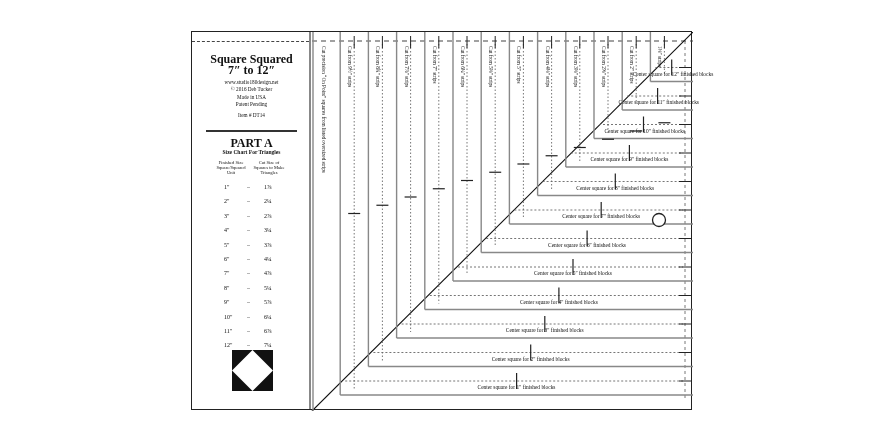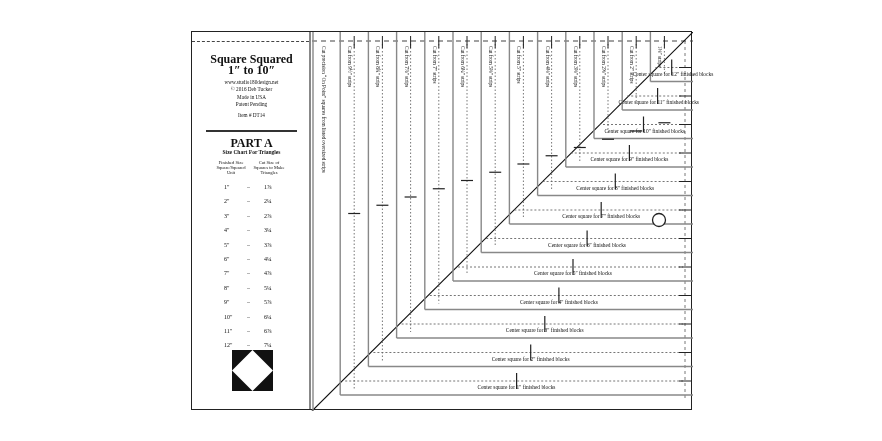--- a/index.html
+++ b/index.html
@@ -23,21 +23,21 @@
 </style>
 </head>
 <body>
 
 <div class="ruler">
 
   <div class="left-panel">
     <div class="dash-top"></div>
     <div class="title">
       <div>Square Squared</div>
-      <div>1″ to 10″</div>
+      <div>7″ to 12″</div>
     </div>
     <div class="sub" style="top:47px">www.studio180design.net</div>
     <div class="sub" style="top:54px">© 2016 Deb Tucker</div>
     <div class="sub" style="top:62px">Made in USA</div>
     <div class="sub" style="top:69px">Patent Pending</div>
     <div class="sub" style="top:80px">Item # DT14</div>
     <div class="rule"></div>
     <div class="parta">PART A</div>
     <div class="chart-title">Size Chart For Triangles</div>
     <div class="hdr" style="left:20px;top:128px;width:38px;">Finished Size Square/Squared Unit</div>

